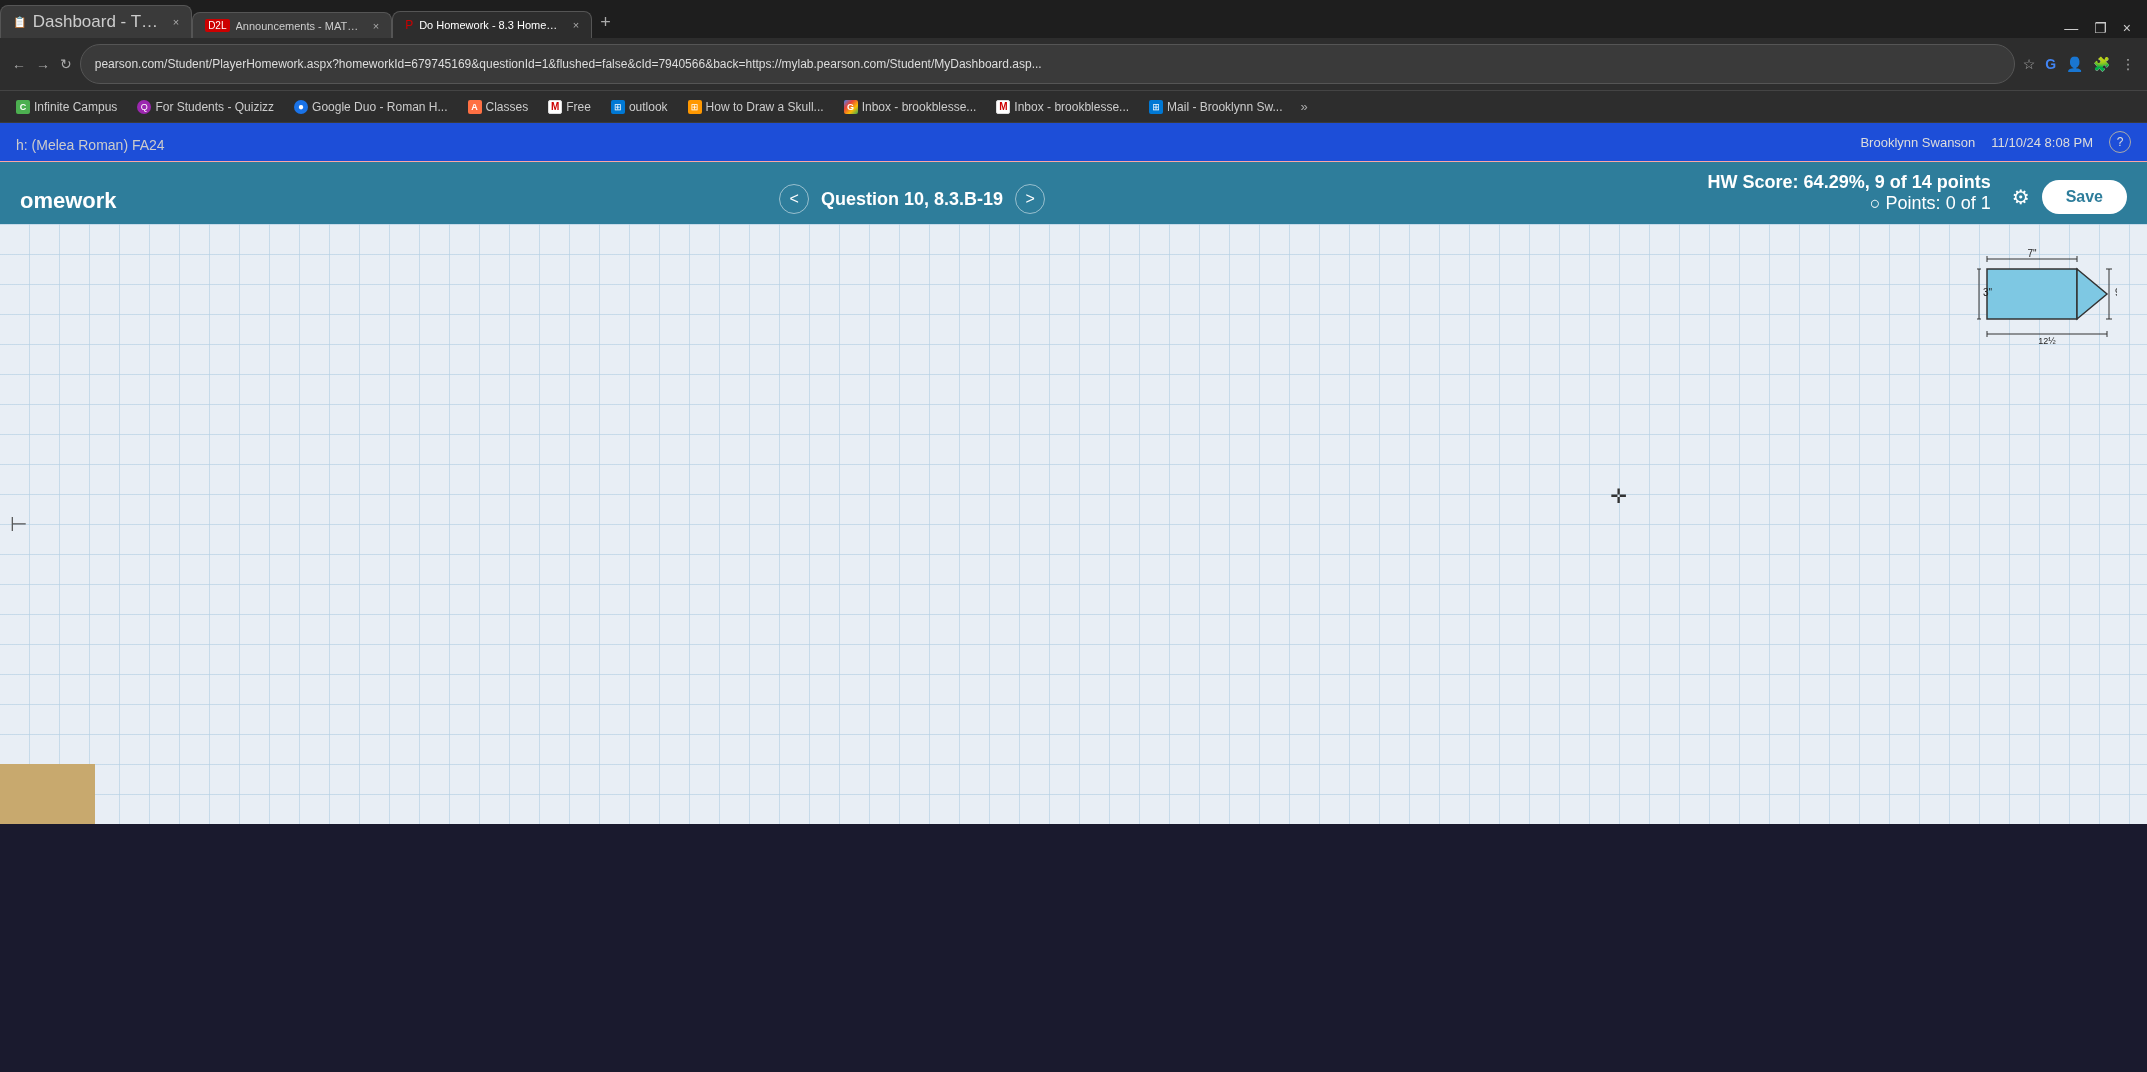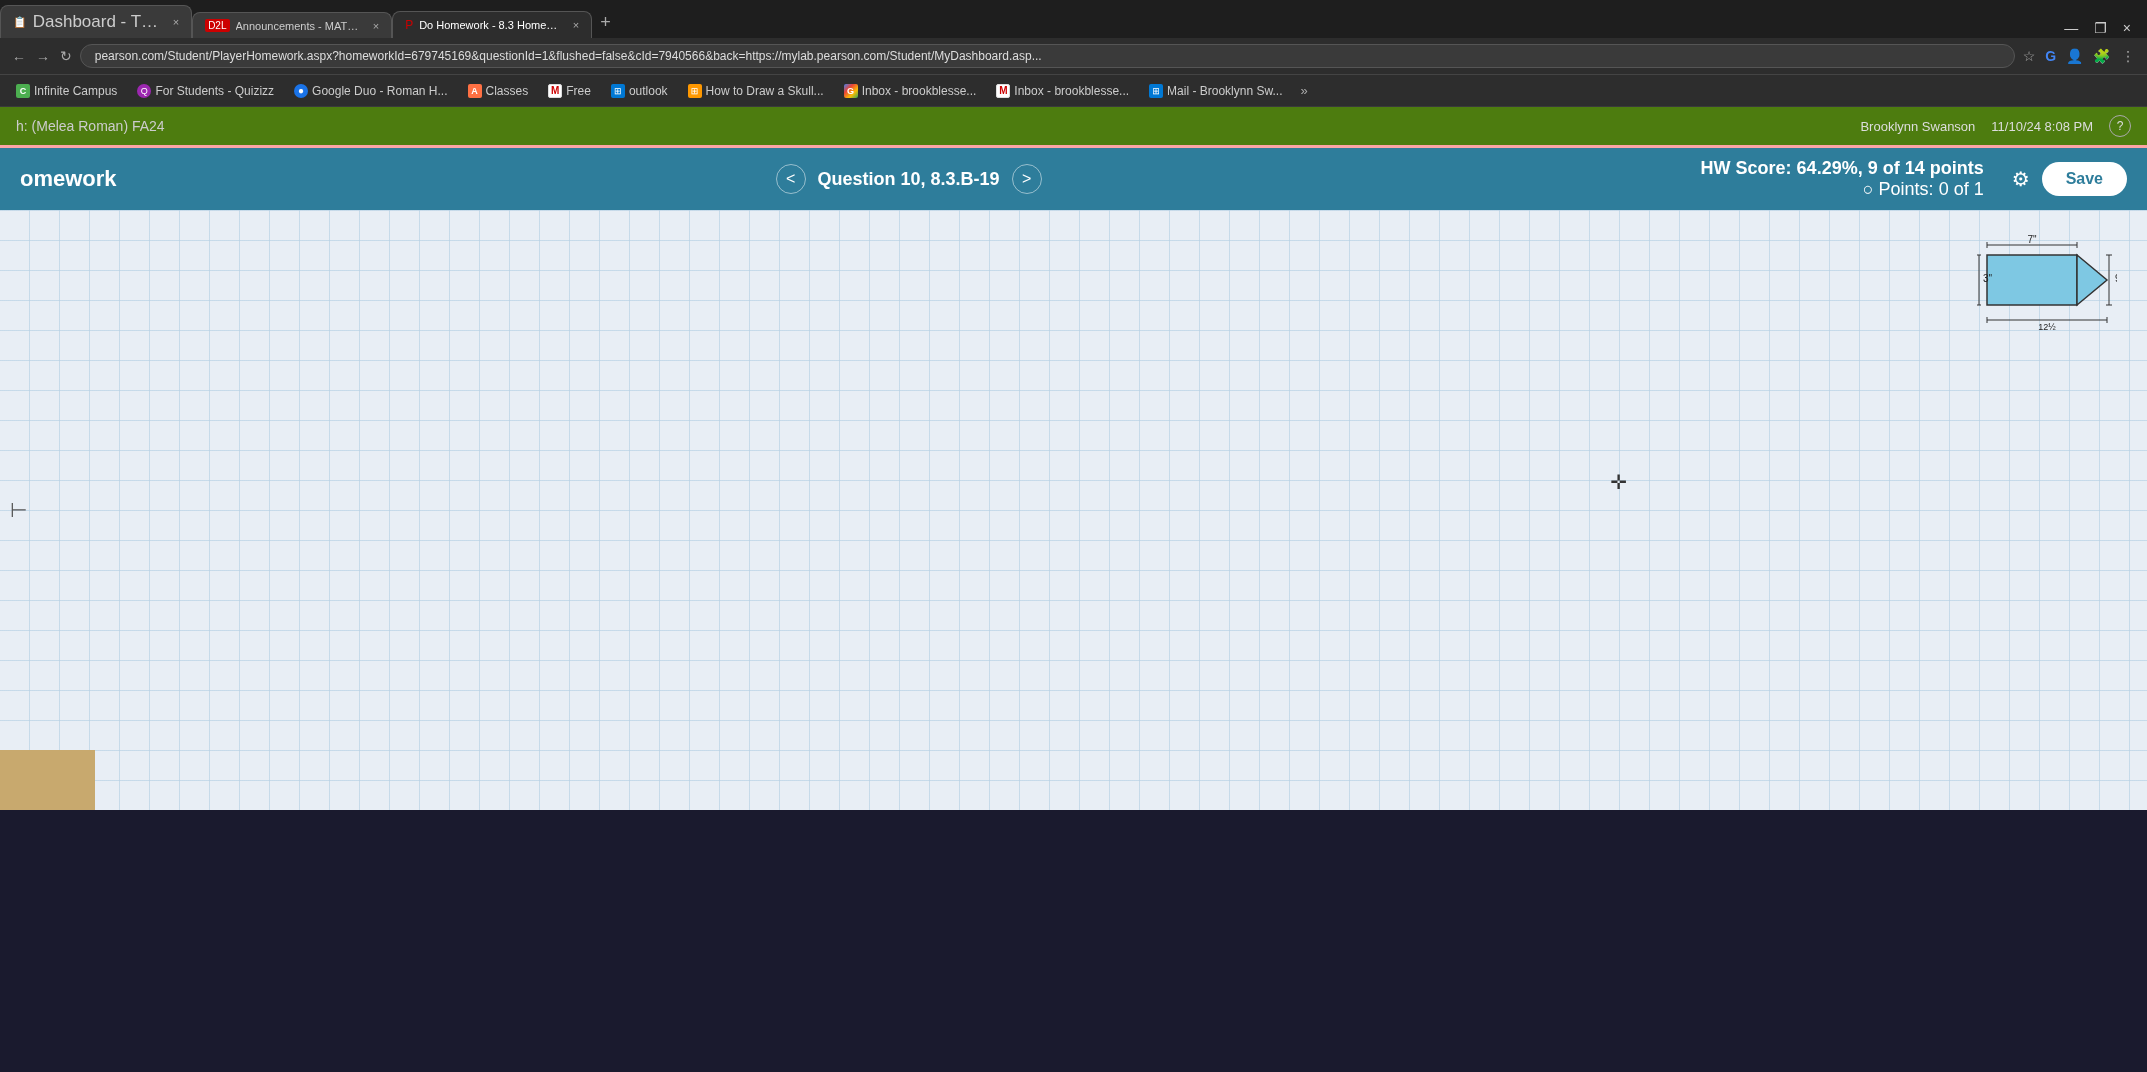--- a/index.html
+++ b/index.html
@@ -14,37 +14,37 @@
     .tab.active { background: #2d2d2d; color: #fff; }
     .tab .tab-icon { font-size: 11px; }
     .tab .tab-close { margin-left: 4px; font-size: 11px; color: #aaa; cursor: pointer; }
     .tab-plus { background: none; border: none; color: #aaa; font-size: 18px; padding: 4px 8px; cursor: pointer; align-self: center; }
     .tab-spacer { flex: 1; }
     .window-controls { display: flex; align-items: center; gap: 4px; padding: 0 10px; }
     .win-btn { background: none; border: none; color: #ccc; font-size: 14px; cursor: pointer; padding: 2px 6px; }
 
     
     .address-bar { display: flex; align-items: center; background: #2d2d2d; padding: 6px 12px; gap: 8px; border-bottom: 1px solid #444; }
-    .address-input { flex: 1; background: #3a3a3a; border: 1px solid #555; border-radius: 20px; padding: 4px 14px; color: #ddd; font-size: 12px; }
+    .address-input { flex: 1; background: #3a3a3a; border: 1px solid #555; border-radius: 20px; padding: 12px 14px; color: #ddd; font-size: 12px; }
     .address-icons { display: flex; align-items: center; gap: 10px; color: #aaa; font-size: 14px; }
 
     
     .bookmarks-bar { display: flex; align-items: center; background: #2d2d2d; padding: 4px 8px; gap: 4px; border-bottom: 1px solid #3a3a3a; overflow: hidden; height: 32px; }
     .bookmark { display: flex; align-items: center; gap: 4px; padding: 3px 8px; border-radius: 4px; cursor: pointer; color: #ccc; font-size: 12px; white-space: nowrap; }
     .bookmark-icon { width: 14px; height: 14px; border-radius: 2px; display: inline-block; font-size: 10px; }
     .bm-green { background: #4caf50; }
     .bookmarks-more { color: #aaa; font-size: 13px; padding: 3px 6px; cursor: pointer; }
 
     
-    .page-header { background: #4d7c0f; padding: 8px 16px; display: flex; align-items: center; justify-content: space-between; border-bottom: 3px solid #fca5a5; color: #ccc; font-size: 14px; }
+    .page-header { background: #1d4ed8; padding: 8px 16px; display: flex; align-items: flex-end; justify-content: space-between; border-bottom: 1px solid #fca5a5; color: #ccc; font-size: 14px; }
     .page-header-right { display: flex; align-items: center; gap: 16px; font-size: 13px; color: #ddd; }
     .help-icon { border: 1px solid #aaa; border-radius: 50%; width: 22px; height: 22px; display: flex; align-items: center; justify-content: center; font-size: 12px; cursor: pointer; }
 
     
-    .hw-toolbar { background: #2e7d9b; display: flex; align-items: center; padding: 10px 20px; gap: 28px; color: white; }
+    .hw-toolbar { background: #2e7d9b; display: flex; align-items: flex-end; padding: 10px 20px; gap: 21px; color: white; }
     .hw-title { font-size: 22px; font-weight: bold; flex: 0 0 auto; }
     .hw-nav { display: flex; align-items: center; gap: 12px; flex: 1; justify-content: center; }
     .nav-arrow { background: none; border: 1px solid rgba(255,255,255,0.5); border-radius: 50%; width: 30px; height: 30px; color: white; font-size: 16px; cursor: pointer; display: flex; align-items: center; justify-content: center; }
     .question-label { font-size: 18px; font-weight: bold; }
     .hw-score { font-size: 18px; text-align: right; }
     .hw-score .score-line { font-weight: bold; }
     .hw-actions { display: flex; align-items: center; gap: 12px; }
     .settings-btn { background: none; border: none; color: white; font-size: 20px; cursor: pointer; }
     .save-btn { background: white; color: #2e7d9b; border: none; border-radius: 20px; padding: 8px 24px; font-size: 16px; font-weight: bold; cursor: pointer; }
 

